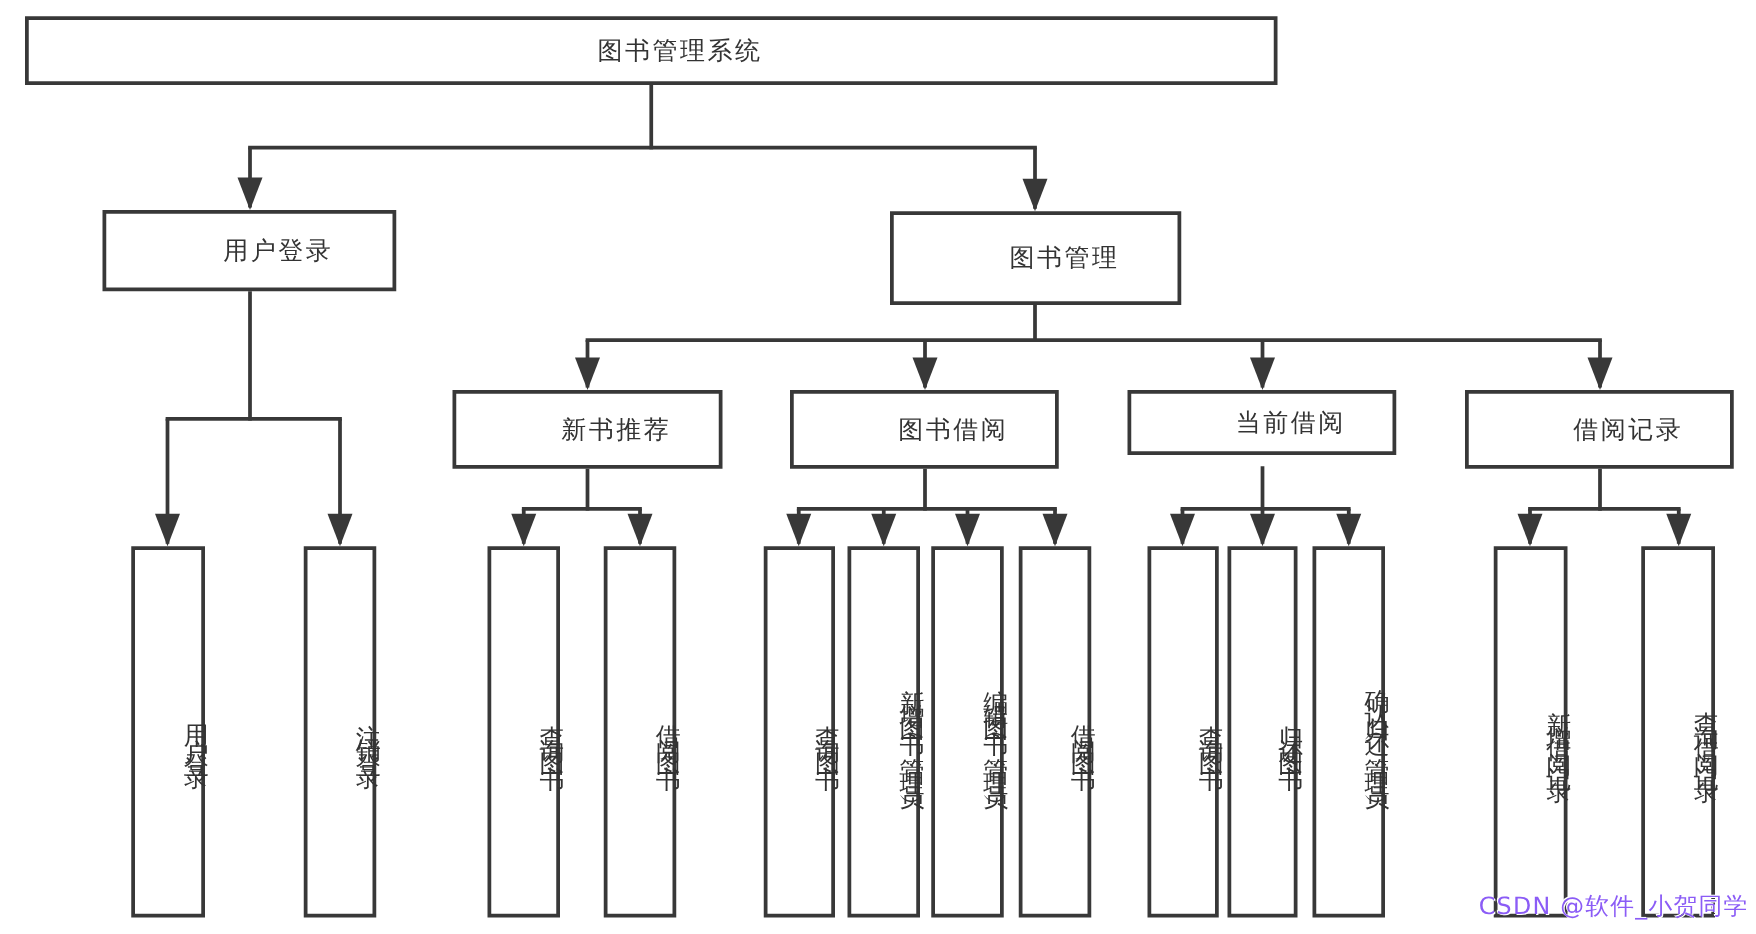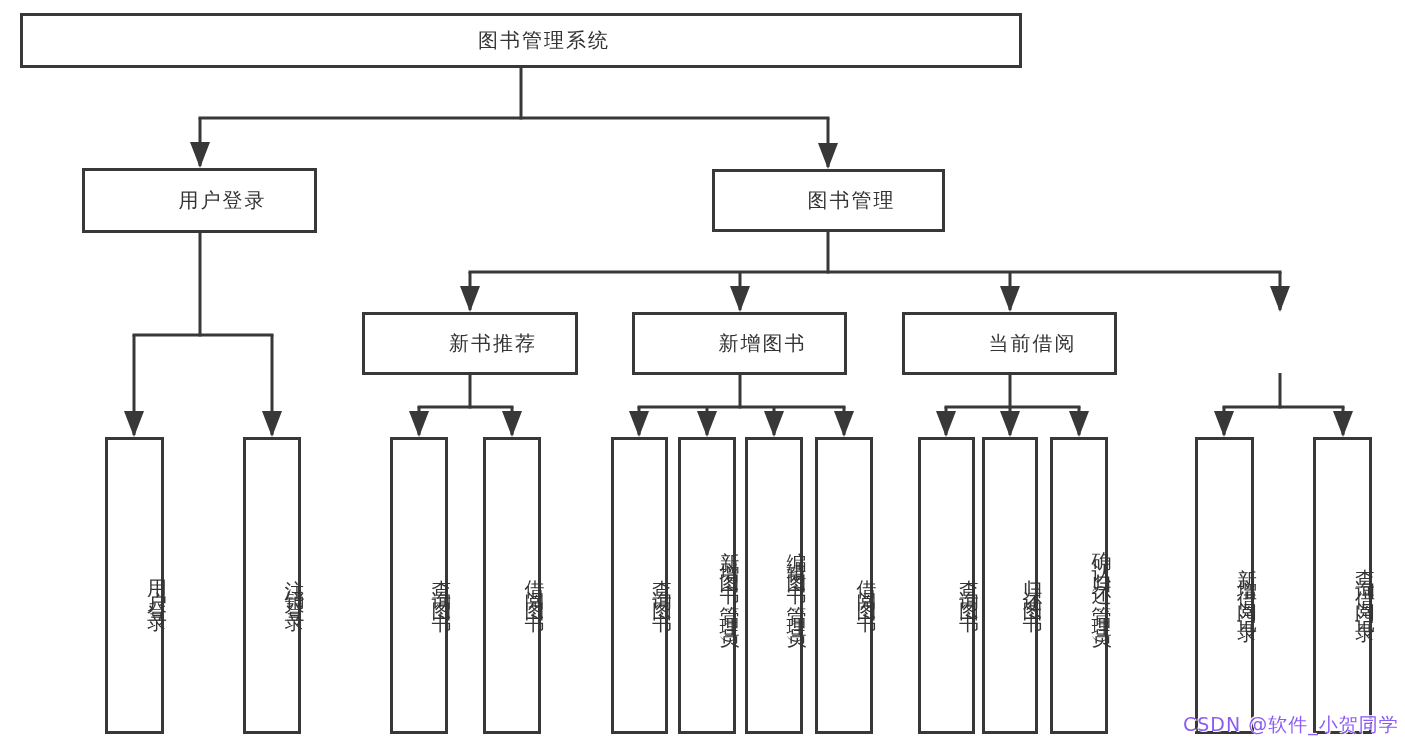--- a/index.html
+++ b/index.html
@@ -109,25 +109,26 @@
     <line x1="1222.5" y1="407" x2="1344.5" y2="407"></line>
     <line x1="1224" y1="407" x2="1224" y2="435"></line>
     <line x1="1343" y1="407" x2="1343" y2="435"></line>
     <polygon points="1214,411 1234,411 1224,437"></polygon>
     <polygon points="1333,411 1353,411 1343,437"></polygon>
   </svg>
 
   <div class="node" style="left:20px;top:13px;width:1002px;height:55px">图书管理系统</div>
 
   <div class="node" style="left:82px;top:168px;width:235px;height:65px">用户登录</div>
-  <div class="node" style="left:712px;top:169px;width:233px;height:63px">图书管理</div>
+  <div class="node" style="left:712px;top:169px;width:233px;height:75px">图书管理</div>
 
   <div class="node" style="left:362px;top:312px;width:216px;height:63px">新书推荐</div>
-  <div class="node" style="left:632px;top:312px;width:215px;height:63px">新增图书</div>
-  <div class="node" style="left:902px;top:312px;width:215px;height:63px">当前借阅</div>
+  <div class="node" style="left:632px;top:312px;width:215px;height:63px">图书借阅</div>
+  <div class="node" style="left:902px;top:312px;width:215px;height:52px">当前借阅</div>
+  <div class="node" style="left:1172px;top:312px;width:215px;height:63px">借阅记录</div>
 
   <div class="node leaf" style="left:105px;top:437px;width:59px;height:297px">用户登录</div>
   <div class="node leaf" style="left:243px;top:437px;width:58px;height:297px">注销登录</div>
 
   <div class="node leaf" style="left:390px;top:437px;width:58px;height:297px">查询图书</div>
   <div class="node leaf" style="left:483px;top:437px;width:58px;height:297px">借阅图书</div>
 
   <div class="node leaf" style="left:611px;top:437px;width:57px;height:297px">查询图书</div>
   <div class="node leaf" style="left:678px;top:437px;width:58px;height:297px">新增图书（管理员）</div>
   <div class="node leaf" style="left:745px;top:437px;width:58px;height:297px">编辑图书（管理员）</div>

